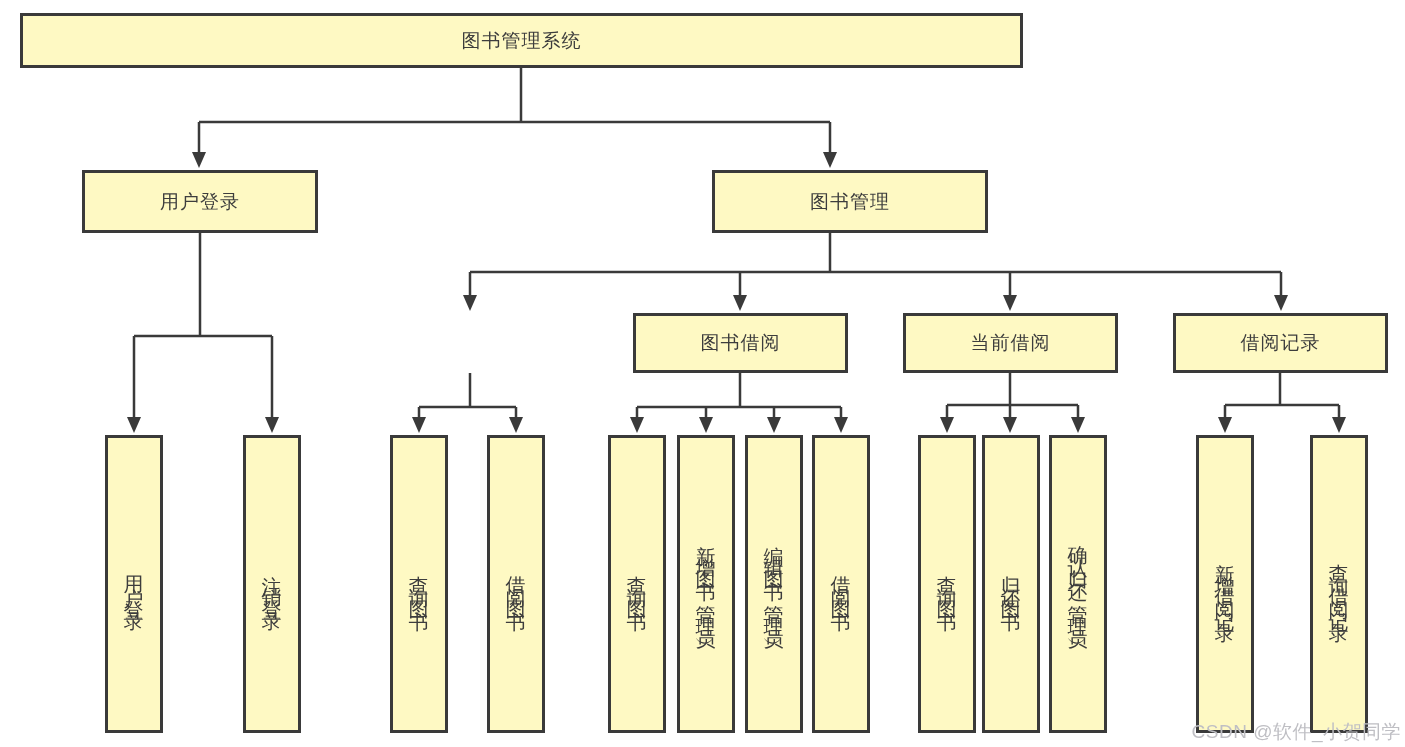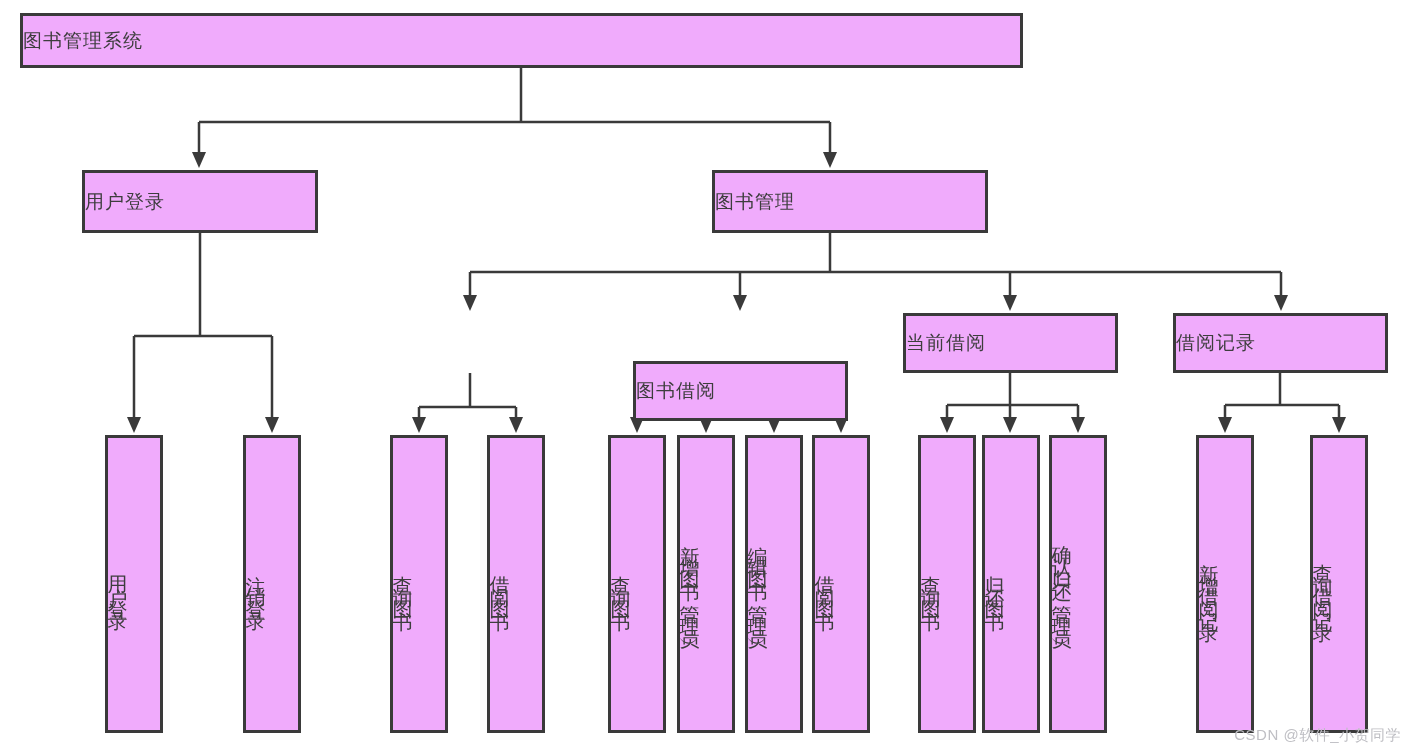--- a/index.html
+++ b/index.html
@@ -16,22 +16,22 @@
     overflow:hidden;
   }
   .canvas{position:relative;width:1405px;height:747px;background:var(--background);}
   .wires{position:absolute;left:0;top:0;width:1405px;height:747px;}
   .wires .cline{stroke:var(--line);stroke-width:2.5;fill:none;}
   .wires .ahead{fill:var(--line);stroke:none;}
   .box{
     position:absolute;
     box-sizing:border-box;
     border:3px solid var(--line);
-    background:#f0abfc;
-    display:flex;align-items:center;justify-content:flex-start;
+    background:#fef9c3;
+    display:flex;align-items:center;justify-content:center;
   }
   .hlabel{
     color:var(--text);
     font-size:19px;
     letter-spacing:1px;
     white-space:nowrap;
   }
   .leaf-label{
     writing-mode:vertical-rl;
     text-orientation:mixed;
@@ -39,34 +39,34 @@
     font-size:20px;
     letter-spacing:12px;
     white-space:nowrap;
     line-height:1;
   }
   .root-box   {left:20px;  top:13px;  width:1003px;height:55px;}
   .b-user     {left:82px;  top:170px; width:236px; height:63px;}
   .b-book     {left:712px; top:170px; width:276px; height:63px;}
   .m-box      {top:313px; height:60px; width:215px;}
   .m-recommend{left:363px;}
-  .m-borrow   {left:633px;margin-top:48px;}
+  .m-borrow   {left:633px;}
   .m-current  {left:903px;}
   .m-records  {left:1173px;}
   .leaf{top:435px;height:298px;width:58px;}
   .lf-1 {left:105px;} .lf-2 {left:243px;}
   .lf-3 {left:390px;} .lf-4 {left:487px;}
   .lf-5 {left:608px;} .lf-6 {left:677px;} .lf-7 {left:745px;} .lf-8 {left:812px;}
   .lf-9 {left:918px;} .lf-10{left:982px;} .lf-11{left:1049px;}
   .lf-12{left:1196px;}.lf-13{left:1310px;}
   .watermark{
     position:absolute;
     right:4px;bottom:2px;
     color:var(--watermark);
-    font-size:15px;
+    font-size:19px;
     letter-spacing:0.5px;
     z-index:5;
     white-space:nowrap;
   }
 </style>
 </head>
 <body>
 
 <div class="canvas">
 

